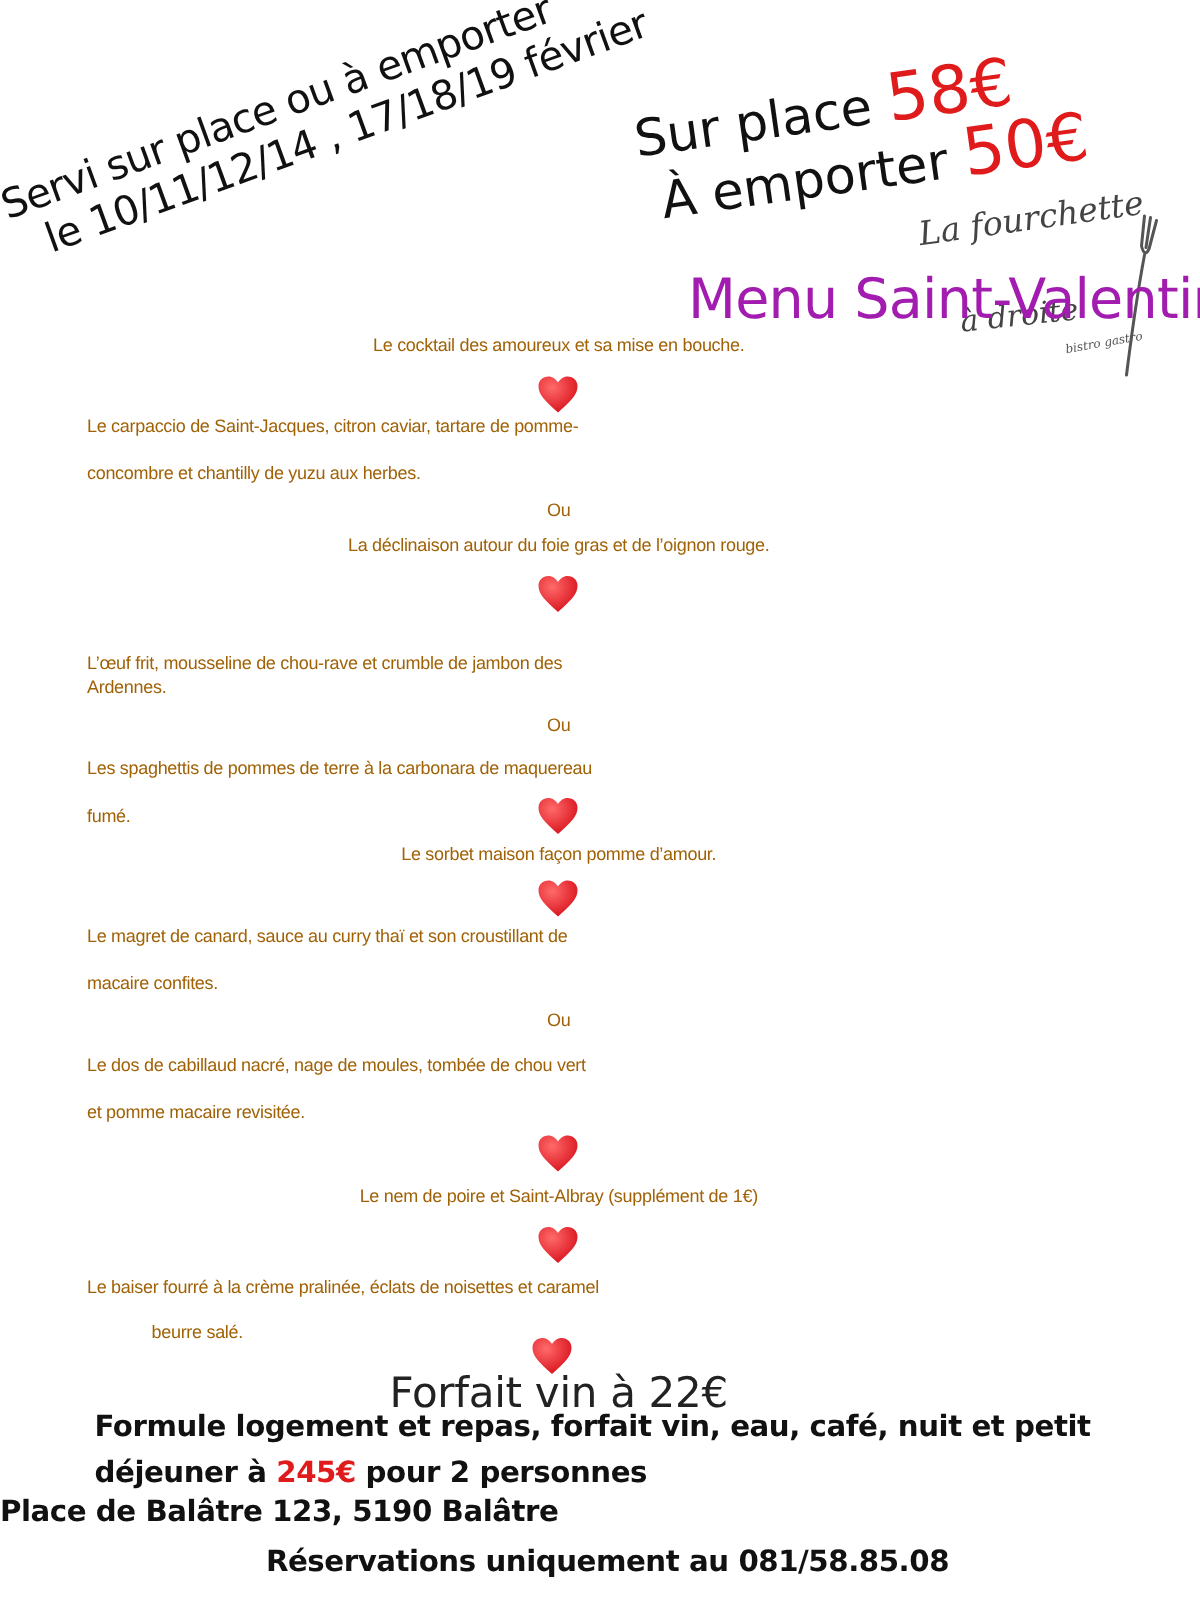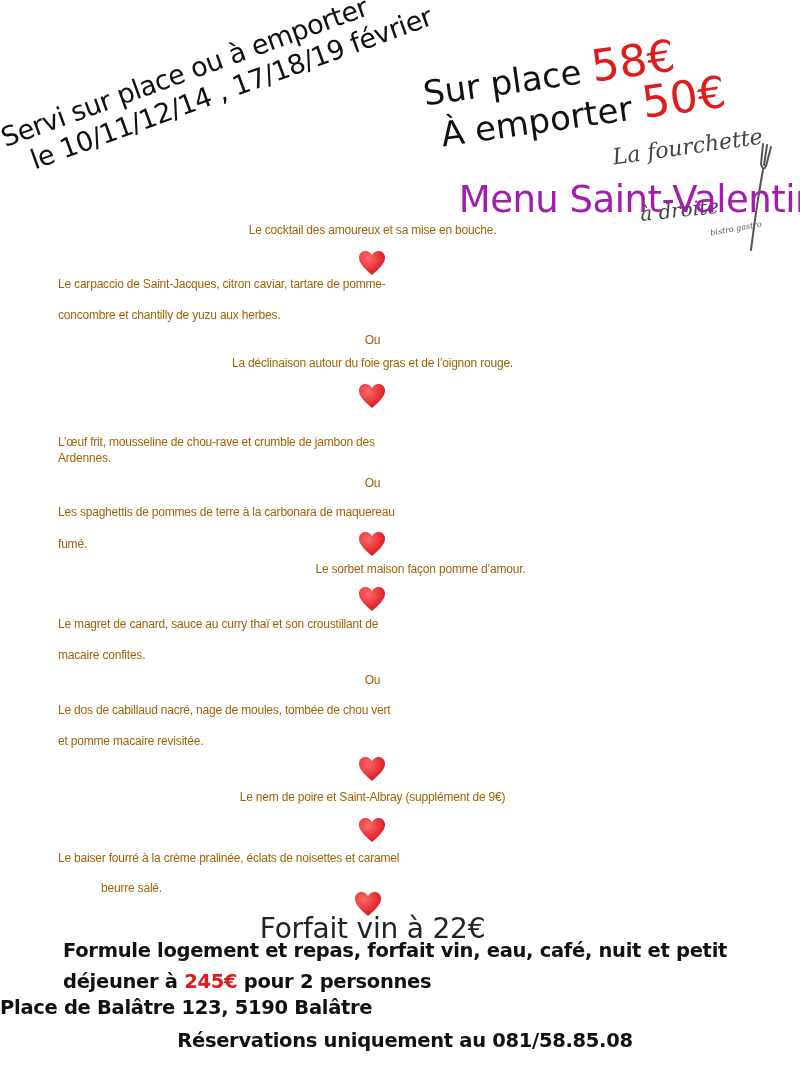--- a/index.html
+++ b/index.html
@@ -109,39 +109,39 @@
 <div class="abs line left" style="top:451px;">Ardennes.</div>
 <div class="abs line center" style="top:476px;">Ou</div>
 <div class="abs line left" style="top:505px;">Les spaghettis de pommes de terre à la carbonara de maquereau</div>
 <div class="abs line left" style="top:537px;">fumé.</div>
 <div class="heart" style="left:358px; top:531px;">
   <svg width="28" height="26" viewBox="0 0 28 26">
       <path d="M14 25 C5 17 1 13 1 7.5 C1 3.5 4 1 7.5 1 C10.5 1 12.6 2.8 14 5 C15.4 2.8 17.5 1 20.5 1 C24 1 27 3.5 27 7.5 C27 13 23 17 14 25 Z" fill="url(#hg)"></path>
     </svg>
 </div>
 
-<div class="abs line center" style="top:562px;margin-left:48px;">Le sorbet maison façon pomme d’amour.</div>
+<div class="abs line center" style="top:562px;">Le sorbet maison façon pomme d’amour.</div>
 <div class="heart" style="left:358px; top:586px;">
   <svg width="28" height="26" viewBox="0 0 28 26">
       <path d="M14 25 C5 17 1 13 1 7.5 C1 3.5 4 1 7.5 1 C10.5 1 12.6 2.8 14 5 C15.4 2.8 17.5 1 20.5 1 C24 1 27 3.5 27 7.5 C27 13 23 17 14 25 Z" fill="url(#hg)"></path>
     </svg>
 </div>
 
 <div class="abs line left" style="top:617px;">Le magret de canard, sauce au curry thaï et son croustillant de</div>
 <div class="abs line left" style="top:648px;">macaire confites.</div>
 <div class="abs line center" style="top:673px;">Ou</div>
 <div class="abs line left" style="top:703px;">Le dos de cabillaud nacré, nage de moules, tombée de chou vert</div>
 <div class="abs line left" style="top:734px;">et pomme macaire revisitée.</div>
 <div class="heart" style="left:358px; top:756px;">
   <svg width="28" height="26" viewBox="0 0 28 26">
       <path d="M14 25 C5 17 1 13 1 7.5 C1 3.5 4 1 7.5 1 C10.5 1 12.6 2.8 14 5 C15.4 2.8 17.5 1 20.5 1 C24 1 27 3.5 27 7.5 C27 13 23 17 14 25 Z" fill="url(#hg)"></path>
     </svg>
 </div>
 
-<div class="abs line center" style="top:790px;">Le nem de poire et Saint-Albray (supplément de 9€)</div>
+<div class="abs line center" style="top:790px;">Le nem de poire et Saint-Albray (supplément de 1€)</div>
 <div class="heart" style="left:358px; top:817px;">
   <svg width="28" height="26" viewBox="0 0 28 26">
       <path d="M14 25 C5 17 1 13 1 7.5 C1 3.5 4 1 7.5 1 C10.5 1 12.6 2.8 14 5 C15.4 2.8 17.5 1 20.5 1 C24 1 27 3.5 27 7.5 C27 13 23 17 14 25 Z" fill="url(#hg)"></path>
     </svg>
 </div>
 
 <div class="abs line left" style="top:851px;">Le baiser fourré à la crème pralinée, éclats de noisettes et caramel</div>
 <div class="abs line left" style="top:881px;margin-left:43px;">beurre salé.</div>
 <div class="heart" style="left:354px; top:891px;">
   <svg width="28" height="26" viewBox="0 0 28 26">

